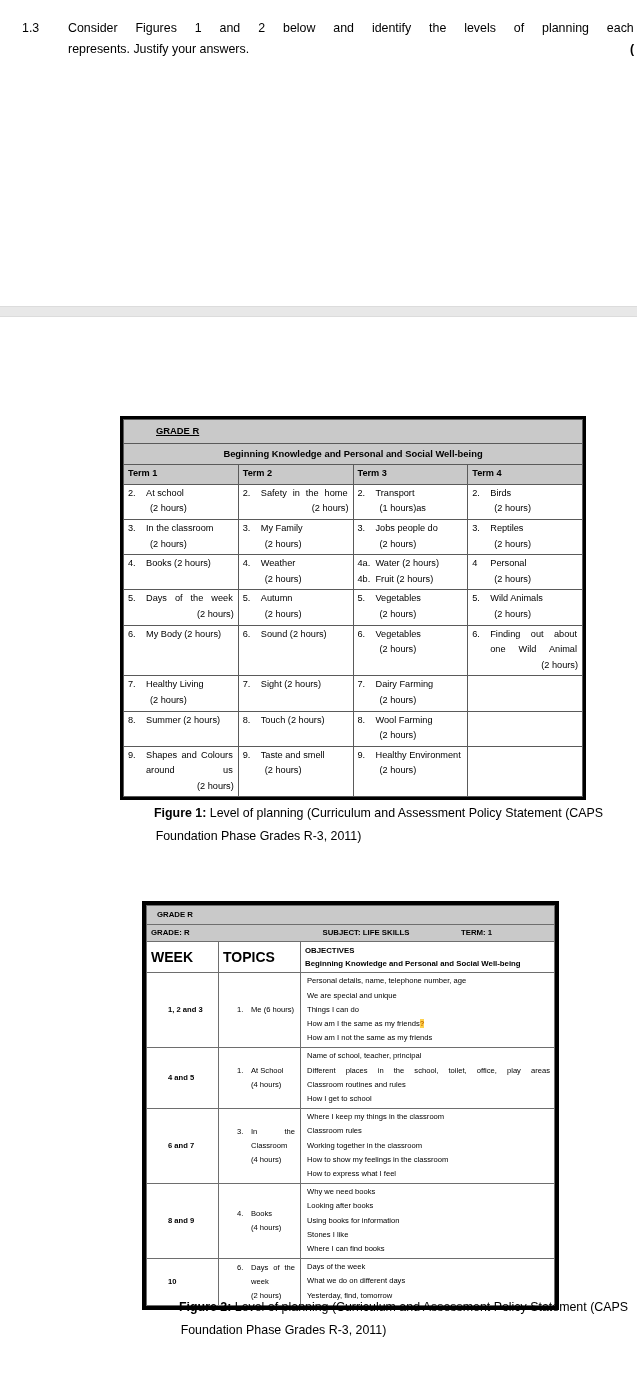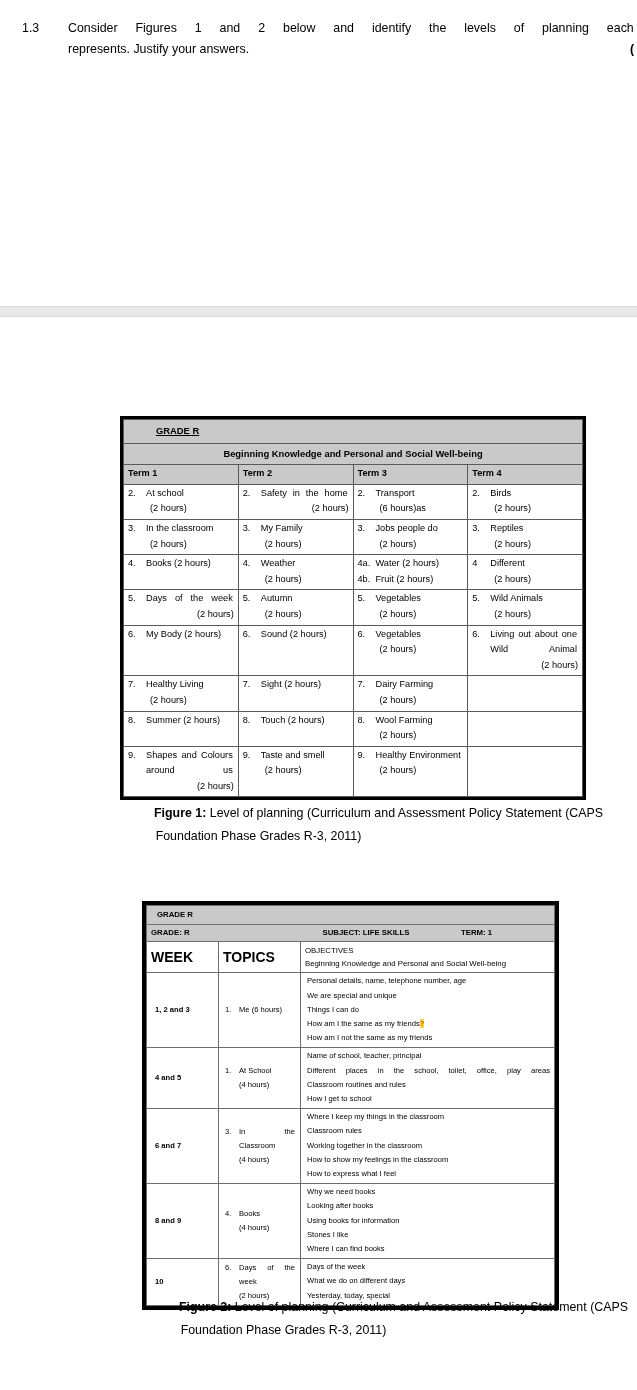--- a/index.html
+++ b/index.html
@@ -191,31 +191,31 @@
   .t2 .sub-row .s1 { display: inline-block; width: 120px; }
   .t2 .sub-row .s2 { display: inline-block; width: 190px; text-align: center; }
   .t2 .sub-row .s3 { display: inline-block; text-align: center; }
   .t2 .colhdr {
     font-weight: bold;
     font-size: 14px;
     vertical-align: middle;
     padding: 3px 4px;
   }
   .t2 .obj-hdr {
-    font-weight: normal;
+    font-weight: bold;
     font-size: 7.8px;
     padding: 2px 4px;
     line-height: 13px;
   }
   .t2 .week {
     font-weight: bold;
     text-align: left;
-    padding-left: 8px;
-  }
-  .t2 .topic { padding-left: 6px; }
+    padding-left: 21px;
+  }
+  .t2 .topic { padding-left: 18px; }
   .t2 .topic .tnum { display: inline-block; width: 14px; vertical-align: top; }
   .t2 .topic .ttxt { display: inline-block; width: calc(100% - 15px); vertical-align: top; }
   .t2 .topic .ttxt.just { text-align: justify; text-align-last: justify; }
   .t2 .topic .thours { display: block; padding-left: 14px; }
   .t2 .objlist { padding: 1px 4px 2px 6px; }
   .t2 .objlist div { white-space: nowrap; }
   .t2 .objlist div.just {
     text-align: justify;
     text-align-last: justify;
     white-space: normal;
@@ -255,46 +255,46 @@
         <td class="shade termhdr">Term 1</td>
         <td class="shade termhdr">Term 2</td>
         <td class="shade termhdr">Term 3</td>
         <td class="shade termhdr">Term 4</td>
       </tr>
     </tbody>
     <tbody id="t1-body">
         <tr>
           <td><span class="cellnum">2.</span><span class="celltxt">At school</span><span class="sub">(2 hours)</span></td>
           <td><span class="cellnum">2.</span><span class="celltxt just">Safety in the home</span><span class="sub right">(2 hours)</span></td>
-          <td><span class="cellnum">2.</span><span class="celltxt">Transport</span><span class="sub">(6 hours)as</span></td>
+          <td><span class="cellnum">2.</span><span class="celltxt">Transport</span><span class="sub">(1 hours)as</span></td>
           <td><span class="cellnum">2.</span><span class="celltxt">Birds</span><span class="sub">(2 hours)</span></td>
         </tr>
         <tr>
           <td><span class="cellnum">3.</span><span class="celltxt">In the classroom</span><span class="sub">(2 hours)</span></td>
           <td><span class="cellnum">3.</span><span class="celltxt">My Family</span><span class="sub">(2 hours)</span></td>
           <td><span class="cellnum">3.</span><span class="celltxt">Jobs people do</span><span class="sub">(2 hours)</span></td>
           <td><span class="cellnum">3.</span><span class="celltxt">Reptiles</span><span class="sub">(2 hours)</span></td>
         </tr>
         <tr>
           <td><span class="cellnum">4.</span><span class="celltxt">Books (2 hours)</span></td>
           <td><span class="cellnum">4.</span><span class="celltxt">Weather</span><span class="sub">(2 hours)</span></td>
           <td><span class="cellnum">4a.</span><span class="celltxt">Water (2 hours)</span><span class="cellnum">4b.</span><span class="celltxt">Fruit (2 hours)</span></td>
-          <td><span class="cellnum">4</span><span class="celltxt">Different</span><span class="sub">(2 hours)</span></td>
+          <td><span class="cellnum">4</span><span class="celltxt">Personal</span><span class="sub">(2 hours)</span></td>
         </tr>
         <tr>
           <td><span class="cellnum">5.</span><span class="celltxt just">Days of the week</span><span class="sub right">(2 hours)</span></td>
           <td><span class="cellnum">5.</span><span class="celltxt">Autumn</span><span class="sub">(2 hours)</span></td>
           <td><span class="cellnum">5.</span><span class="celltxt">Vegetables</span><span class="sub">(2 hours)</span></td>
           <td><span class="cellnum">5.</span><span class="celltxt">Wild Animals</span><span class="sub">(2 hours)</span></td>
         </tr>
         <tr>
           <td><span class="cellnum">6.</span><span class="celltxt">My Body (2 hours)</span></td>
           <td><span class="cellnum">6.</span><span class="celltxt">Sound (2 hours)</span></td>
           <td><span class="cellnum">6.</span><span class="celltxt">Vegetables</span><span class="sub">(2 hours)</span></td>
-          <td><span class="cellnum">6.</span><span class="celltxt just">Living out about one Wild Animal</span><span class="sub right">(2 hours)</span></td>
+          <td><span class="cellnum">6.</span><span class="celltxt just">Finding out about one Wild Animal</span><span class="sub right">(2 hours)</span></td>
         </tr>
         <tr>
           <td><span class="cellnum">7.</span><span class="celltxt">Healthy Living</span><span class="sub">(2 hours)</span></td>
           <td><span class="cellnum">7.</span><span class="celltxt">Sight (2 hours)</span></td>
           <td><span class="cellnum">7.</span><span class="celltxt">Dairy Farming</span><span class="sub">(2 hours)</span></td>
           <td></td>
         </tr>
         <tr>
           <td><span class="cellnum">8.</span><span class="celltxt">Summer (2 hours)</span></td>
           <td><span class="cellnum">8.</span><span class="celltxt">Touch (2 hours)</span></td>
@@ -382,21 +382,21 @@
             <div>Stones I like</div>
             <div>Where I can find books</div>
           </td>
         </tr>
         <tr>
           <td class="week">10</td>
           <td class="topic"><span class="tnum">6.</span><span class="ttxt just">Days of the week</span><span class="thours">(2 hours)</span></td>
           <td class="objlist">
             <div>Days of the week</div>
             <div>What we do on different days</div>
-            <div>Yesterday, today, special</div>
+            <div>Yesterday, find, tomorrow</div>
           </td>
         </tr>
       </tbody>
   </table>
 </div>
 
 <div class="caption cap2">
   <span class="cap-inner"><b>Figure 2:</b><span> Level of planning (Curriculum and Assessment Policy Statement (CAPS</span></span>
   <span class="cap-line2">Foundation Phase Grades R-3, 2011)</span>
 </div>

